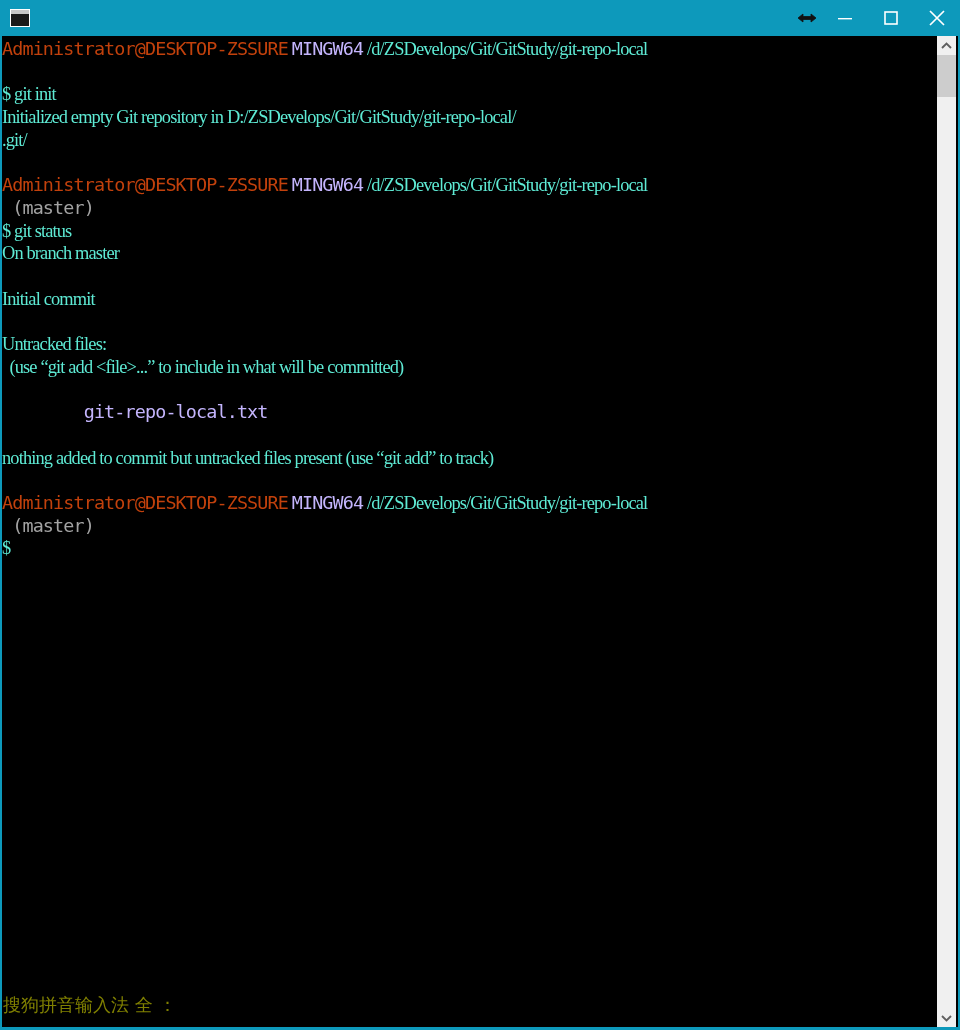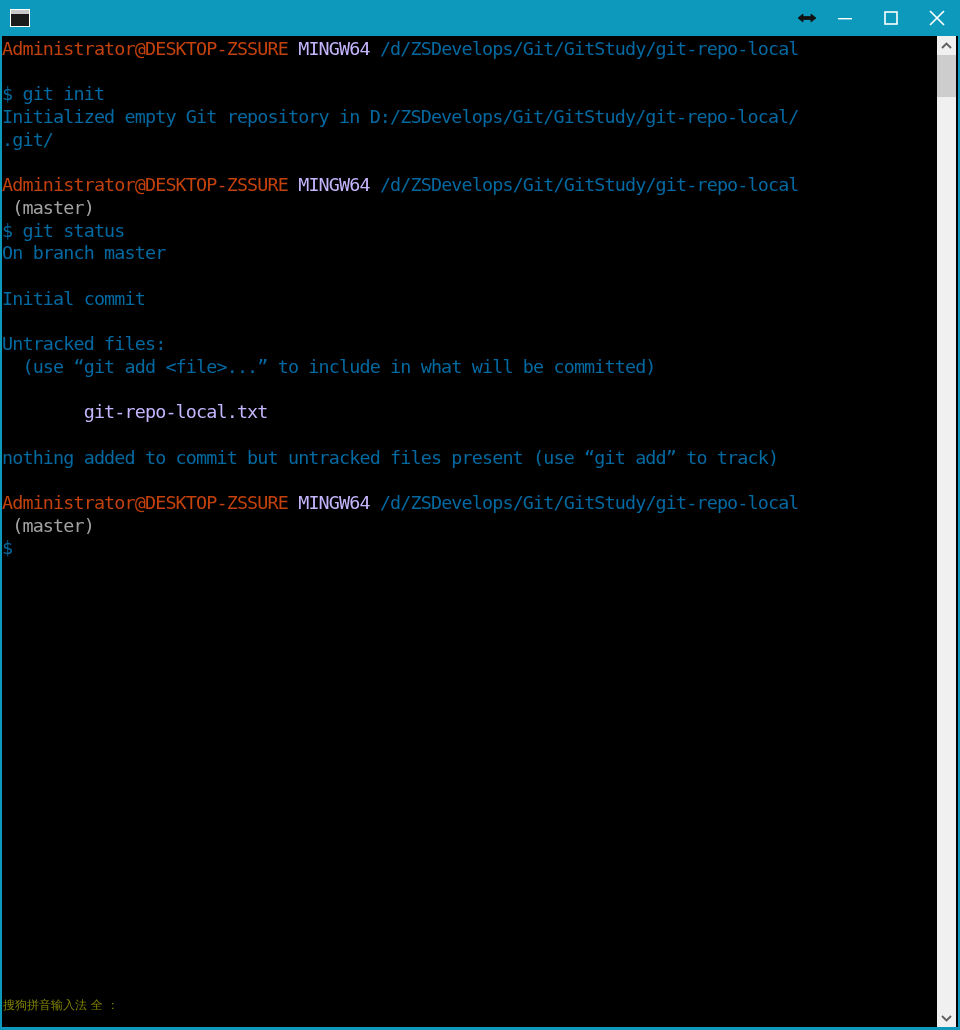--- a/index.html
+++ b/index.html
@@ -117,21 +117,21 @@
     padding: 0;
     font-family: "DejaVu Sans Mono", monospace;
     font-size: 18.4px;
     line-height: 22.7px;
     letter-spacing: -0.86px;
     white-space: pre;
     color: #808000;
   }
   .c-green  { color: #c2410c; }
   .c-purple { color: #c4b5fd; }
-  .c-olive  { color: #0369a1; }
+  .c-olive  { color: #5eead4; font-family: Liberation Serif, serif; }
   .c-cyan   { color: #a3a3a3; text-align: center; }
   .c-red    { color: #c4b5fd; margin-top: 28px; }
 
   
   #scrollbar {
     position: absolute;
     right: 2px;
     top: 36px;
     width: 19px;
     height: 991px;
@@ -167,21 +167,21 @@
   }
 
   
   #ime-status {
     position: absolute;
     left: 0;
     bottom: 11px;
     width: 934px;
     color: #808000;
     font-family: "DejaVu Sans", sans-serif;
-    font-size: 12px;
+    font-size: 18px;
     line-height: 22px;
     white-space: pre;
     padding-left: 1px;
   }
 </style>
 </head>
 <body>
 
 <div id="window">
 

